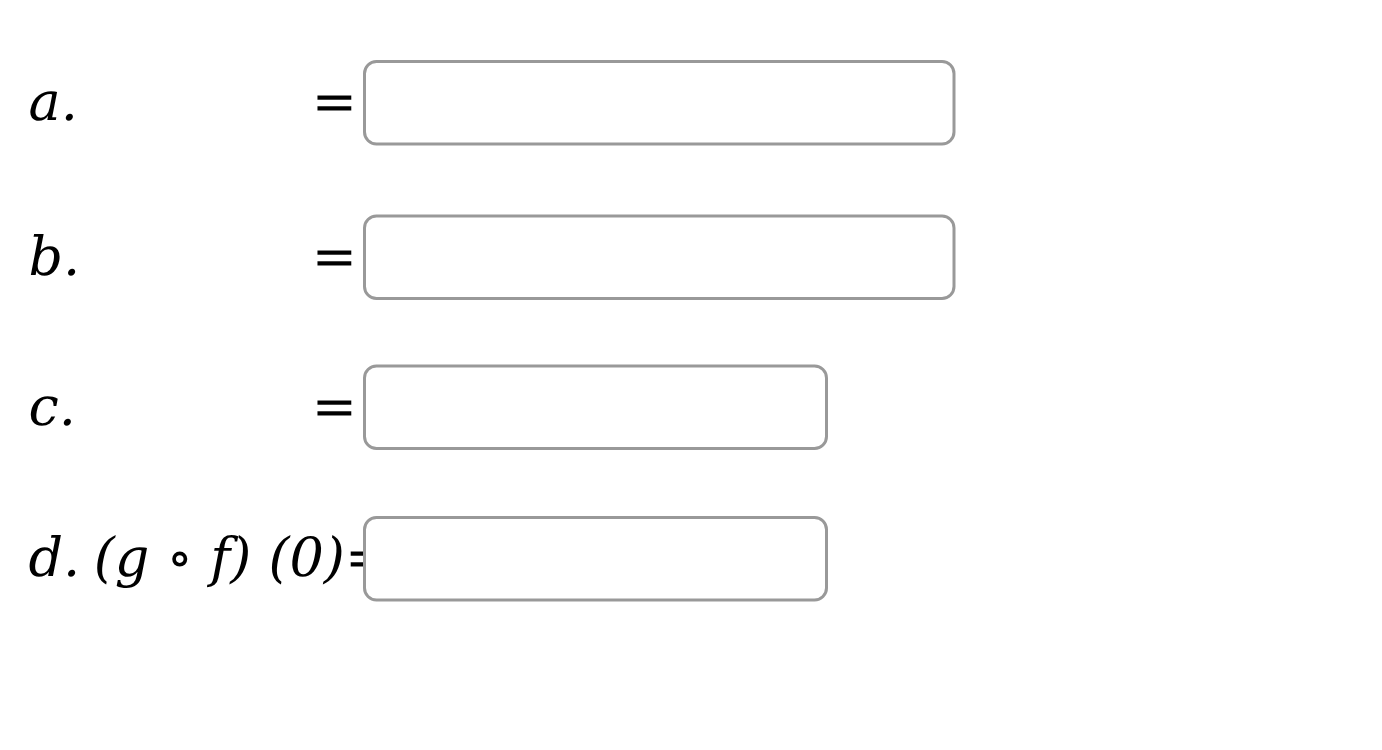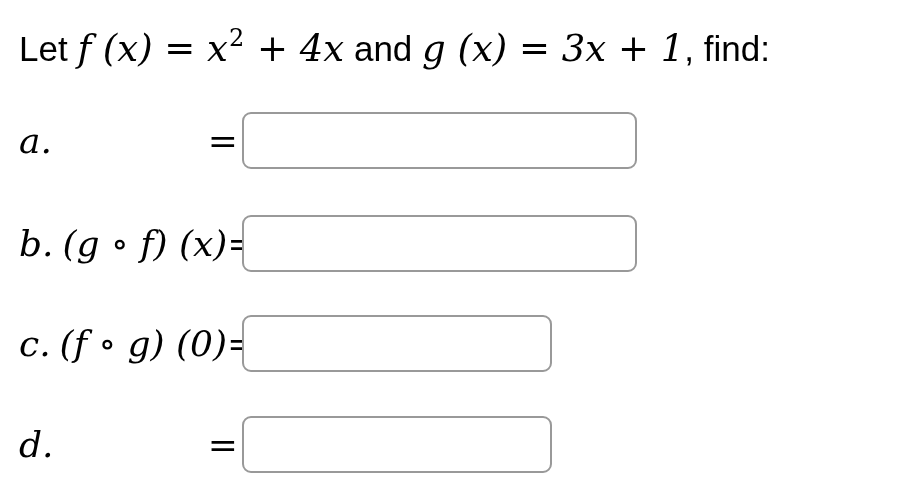--- a/index.html
+++ b/index.html
@@ -82,59 +82,55 @@
     outline: none;
   }
   .answer-wide  { width: 395px; }
   .answer-narrow { width: 310px; }
 </style>
 </head>
 <body>
 
 <div class="page">
 
-  <div class="title">
-    <span>Let </span><span class="math">f (x) = x</span><span class="sup">2</span><span class="math"> + 4x</span><span> and </span><span class="math">g (x) = 3x + 1</span><span>, find:</span>
-  </div>
 
   <div class="problem-row row-a">
     <span class="label">
       <span class="lhs">
         <span>a.</span>
       </span>
       <span class="eq">=</span>
     </span>
     <input type="text" class="answer-input answer-wide" value="" style="">
   </div>
 
   <div class="problem-row row-b">
     <span class="label">
       <span class="lhs">
         <span>b.</span>
-        <span>(g ∘ f) (x)</span>
       </span>
       <span class="eq">=</span>
     </span>
     <input type="text" class="answer-input answer-wide" value="" style="">
   </div>
 
   <div class="problem-row row-c">
     <span class="label">
       <span class="lhs">
         <span>c.</span>
-        <span>(f ∘ g) (0)</span>
       </span>
       <span class="eq">=</span>
     </span>
     <input type="text" class="answer-input answer-narrow" value="" style="">
   </div>
 
   <div class="problem-row row-d">
     <span class="label">
       <span class="lhs">
         <span>d.</span>
+        <span>(g ∘ f) (0)</span>
       </span>
       <span class="eq">=</span>
     </span>
     <input type="text" class="answer-input answer-narrow" value="" style="">
   </div>
 
 </div>
 
 </body></html>

